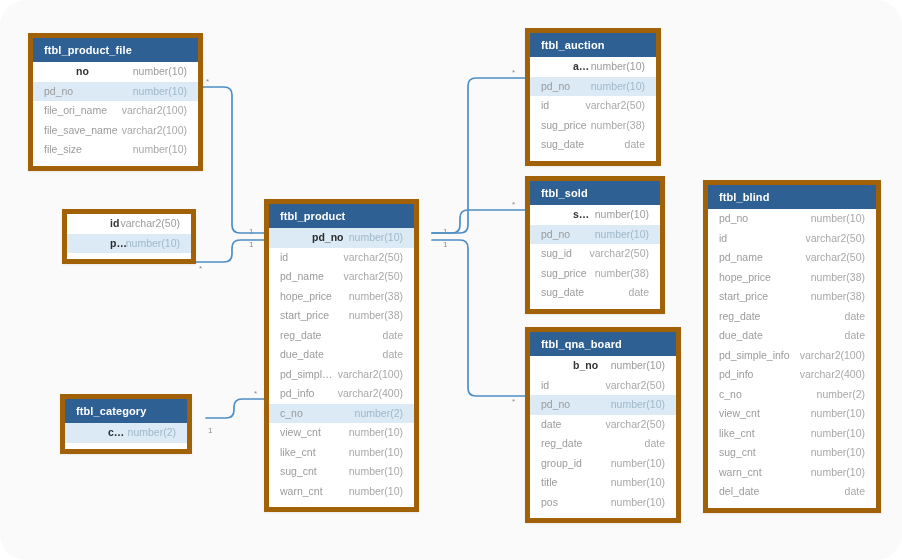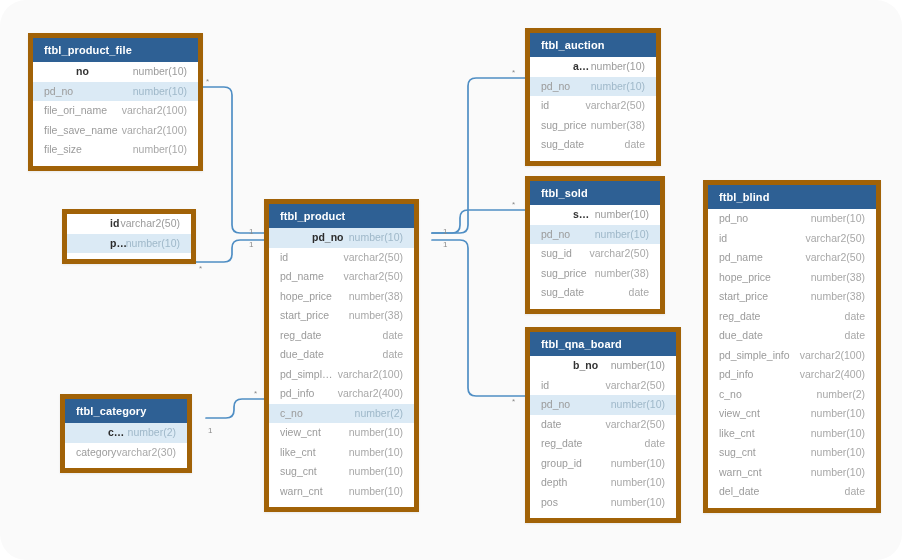--- a/index.html
+++ b/index.html
@@ -90,24 +90,20 @@
           <span class="ctype">number(10)</span>
         </div>
         <div class="pad"></div>
       </div>
       <div class="table" style="left: 60px; top: 394px; width: 132px;">
         <div class="thead">ftbl_category</div>
         <div class="row pk hl">
           <span class="cname">c_no</span>
           <span class="ctype">number(2)</span>
         </div>
-        <div class="row">
-          <span class="cname">category</span>
-          <span class="ctype">varchar2(30)</span>
-        </div>
         <div class="pad"></div>
       </div>
       <div class="table" style="left: 264px; top: 199px; width: 155px;">
         <div class="thead">ftbl_product</div>
         <div class="row pk hl">
           <span class="cname">pd_no</span>
           <span class="ctype">number(10)</span>
         </div>
         <div class="row">
           <span class="cname">id</span>
@@ -231,21 +227,21 @@
         </div>
         <div class="row">
           <span class="cname">reg_date</span>
           <span class="ctype">date</span>
         </div>
         <div class="row">
           <span class="cname">group_id</span>
           <span class="ctype">number(10)</span>
         </div>
         <div class="row">
-          <span class="cname">depth</span>
+          <span class="cname">title</span>
           <span class="ctype">number(10)</span>
         </div>
         <div class="row">
           <span class="cname">pos</span>
           <span class="ctype">number(10)</span>
         </div>
         <div class="pad"></div>
       </div>
       <div class="table" style="left: 703px; top: 180px; width: 178px;">
         <div class="thead">ftbl_blind</div>

